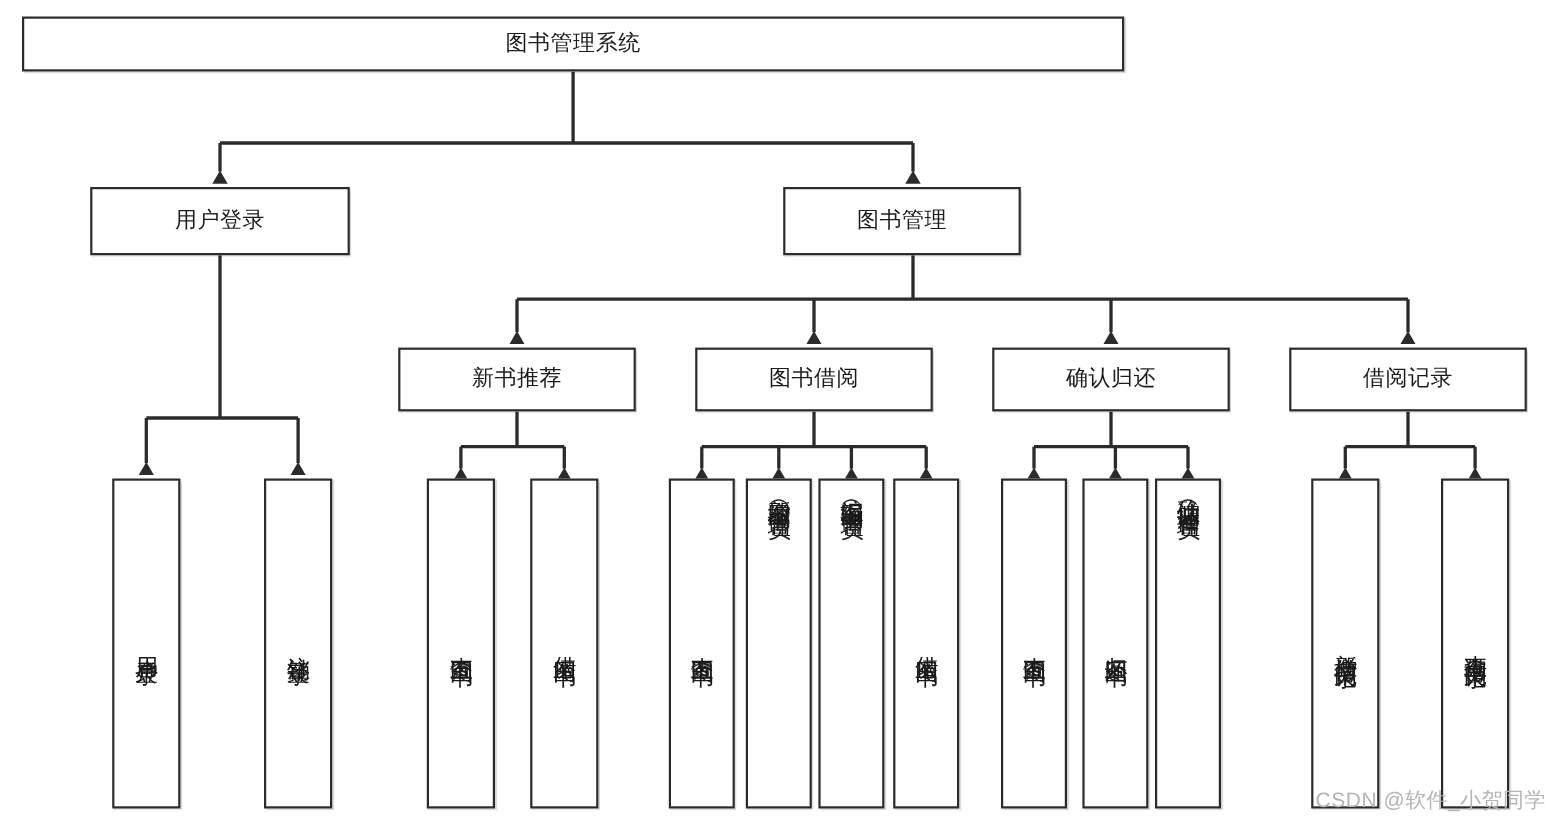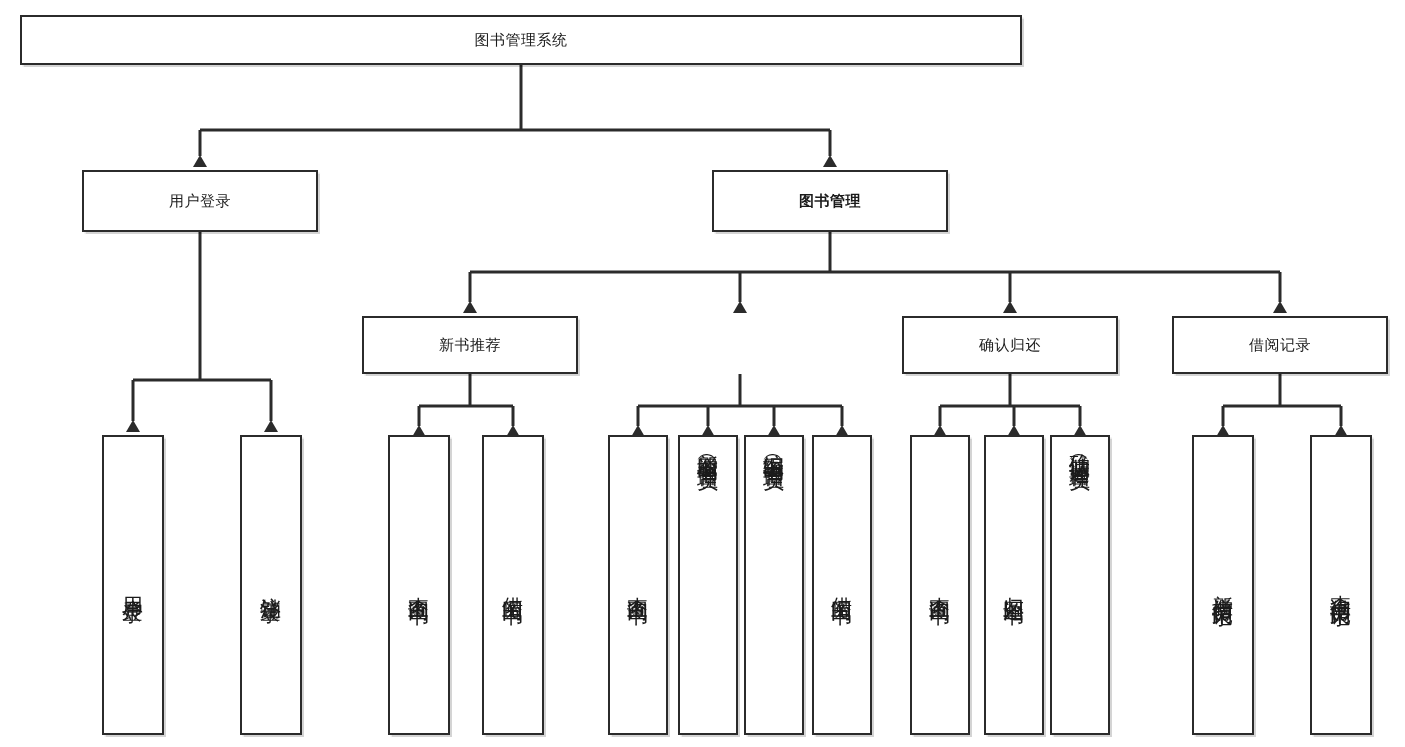--- a/index.html
+++ b/index.html
@@ -31,21 +31,21 @@
     box-sizing: border-box;
     background: #ffffff;
     border: 2.5px solid #2b2b2b;
     display: flex;
     align-items: center;
     justify-content: center;
     box-shadow: 1.5px 1.5px 1px rgba(0,0,0,0.17);
   }
   .node-label {
     color: #1b1b1b;
-    font-size: 15px;
+    font-size: 20px;
     line-height: 1.18;
     letter-spacing: 0.5px;
     white-space: nowrap;
   }
   .node.leaf {
     align-items: flex-start;
     padding-top: 0;
   }
   .node.leaf .node-label {
     writing-mode: vertical-rl;
@@ -124,26 +124,29 @@
     </g>
   </svg>
 
   <div class="node" style="left:20px; top:15px; width:1002px; height:50px;">
     <span class="node-label">图书管理系统</span>
   </div>
 
   <div class="node" style="left:82px; top:170px; width:236px; height:62px;">
     <span class="node-label">用户登录</span>
   </div>
-  <div class="node" style="left:712px; top:170px; width:236px; height:62px;font-weight:bold;">
+  <div class="node" style="left:712px; top:170px; width:216px; height:62px;">
     <span class="node-label">图书管理</span>
   </div>
 
   <div class="node" style="left:362px; top:316px; width:216px; height:58px;text-align:right;">
     <span class="node-label">新书推荐</span>
+  </div>
+  <div class="node" style="left:632px; top:316px; width:216px; height:58px;">
+    <span class="node-label">图书借阅</span>
   </div>
   <div class="node" style="left:902px; top:316px; width:216px; height:58px;">
     <span class="node-label">确认归还</span>
   </div>
   <div class="node" style="left:1172px; top:316px; width:216px; height:58px;">
     <span class="node-label">借阅记录</span>
   </div>
 
   <div class="node leaf center-v" style="left:102px; top:435px; width:62px; height:300px;">
     <span class="node-label">用户登录</span>
@@ -182,14 +185,15 @@
     <span class="node-label">确认归还（管理员）</span>
   </div>
 
   <div class="node leaf center-v" style="left:1192px; top:435px; width:62px; height:300px;">
     <span class="node-label">新增借阅记录</span>
   </div>
   <div class="node leaf center-v" style="left:1310px; top:435px; width:62px; height:300px;">
     <span class="node-label">查询借阅记录</span>
   </div>
 
+  <div class="watermark" style="left:1196px; top:715px;">CSDN @软件_小贺同学</div>
 
 </div>
 
 </body></html>

